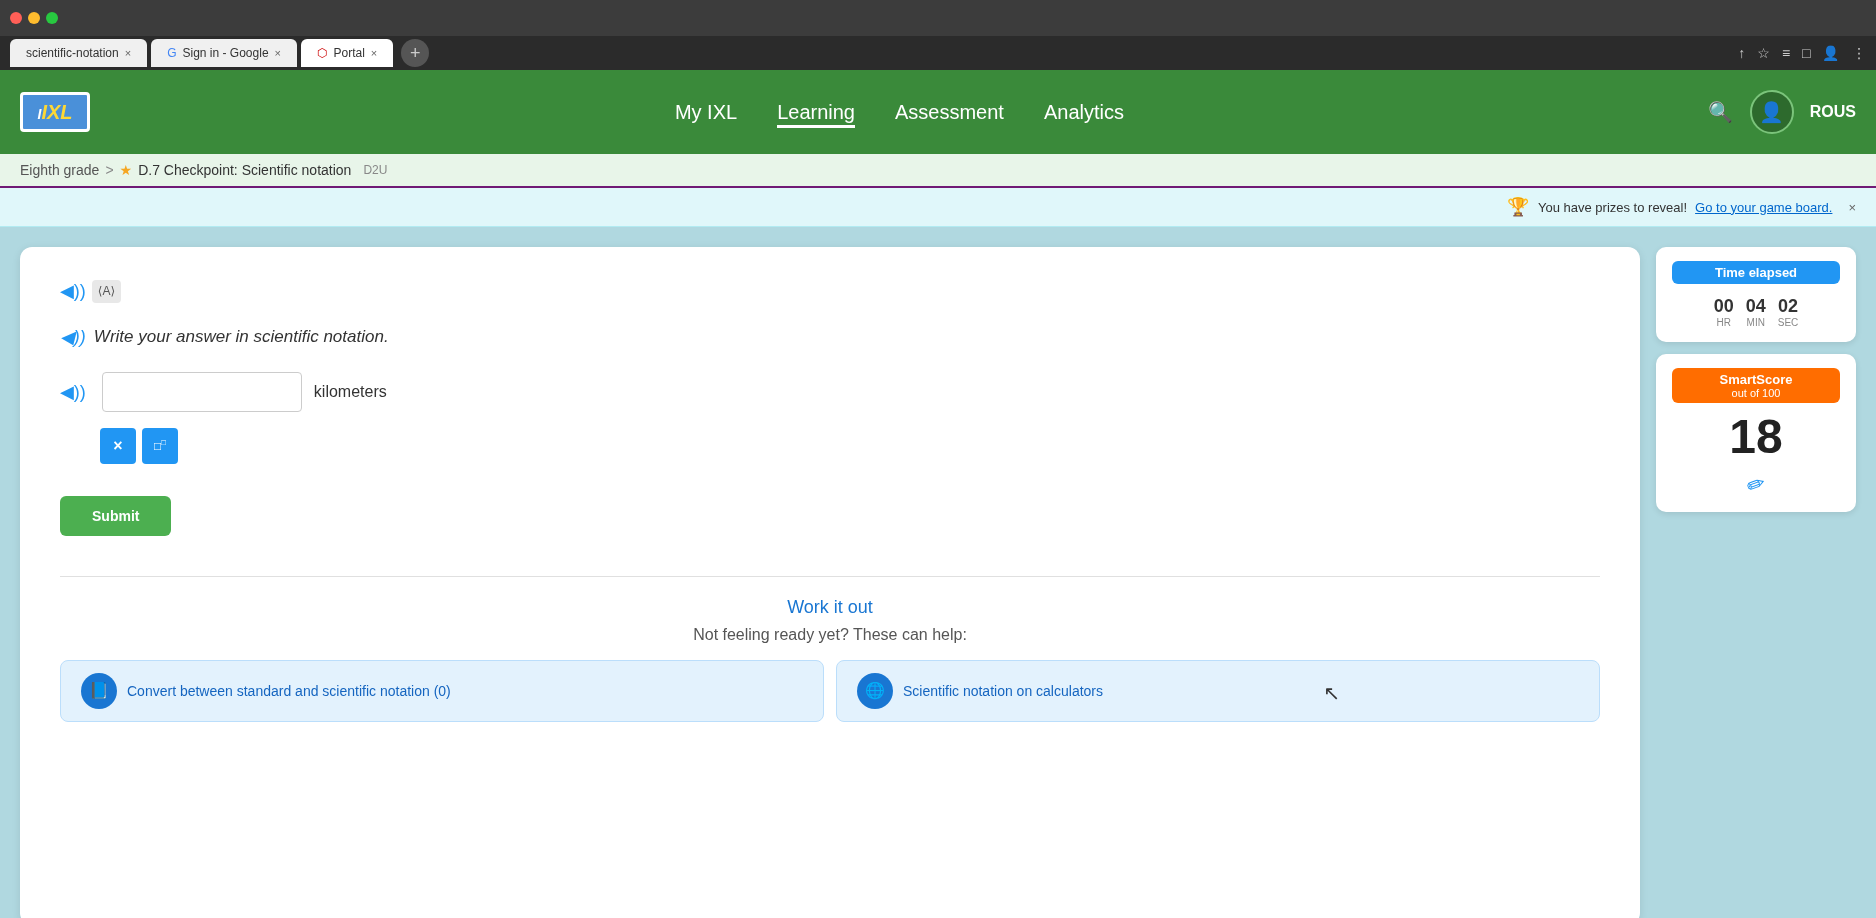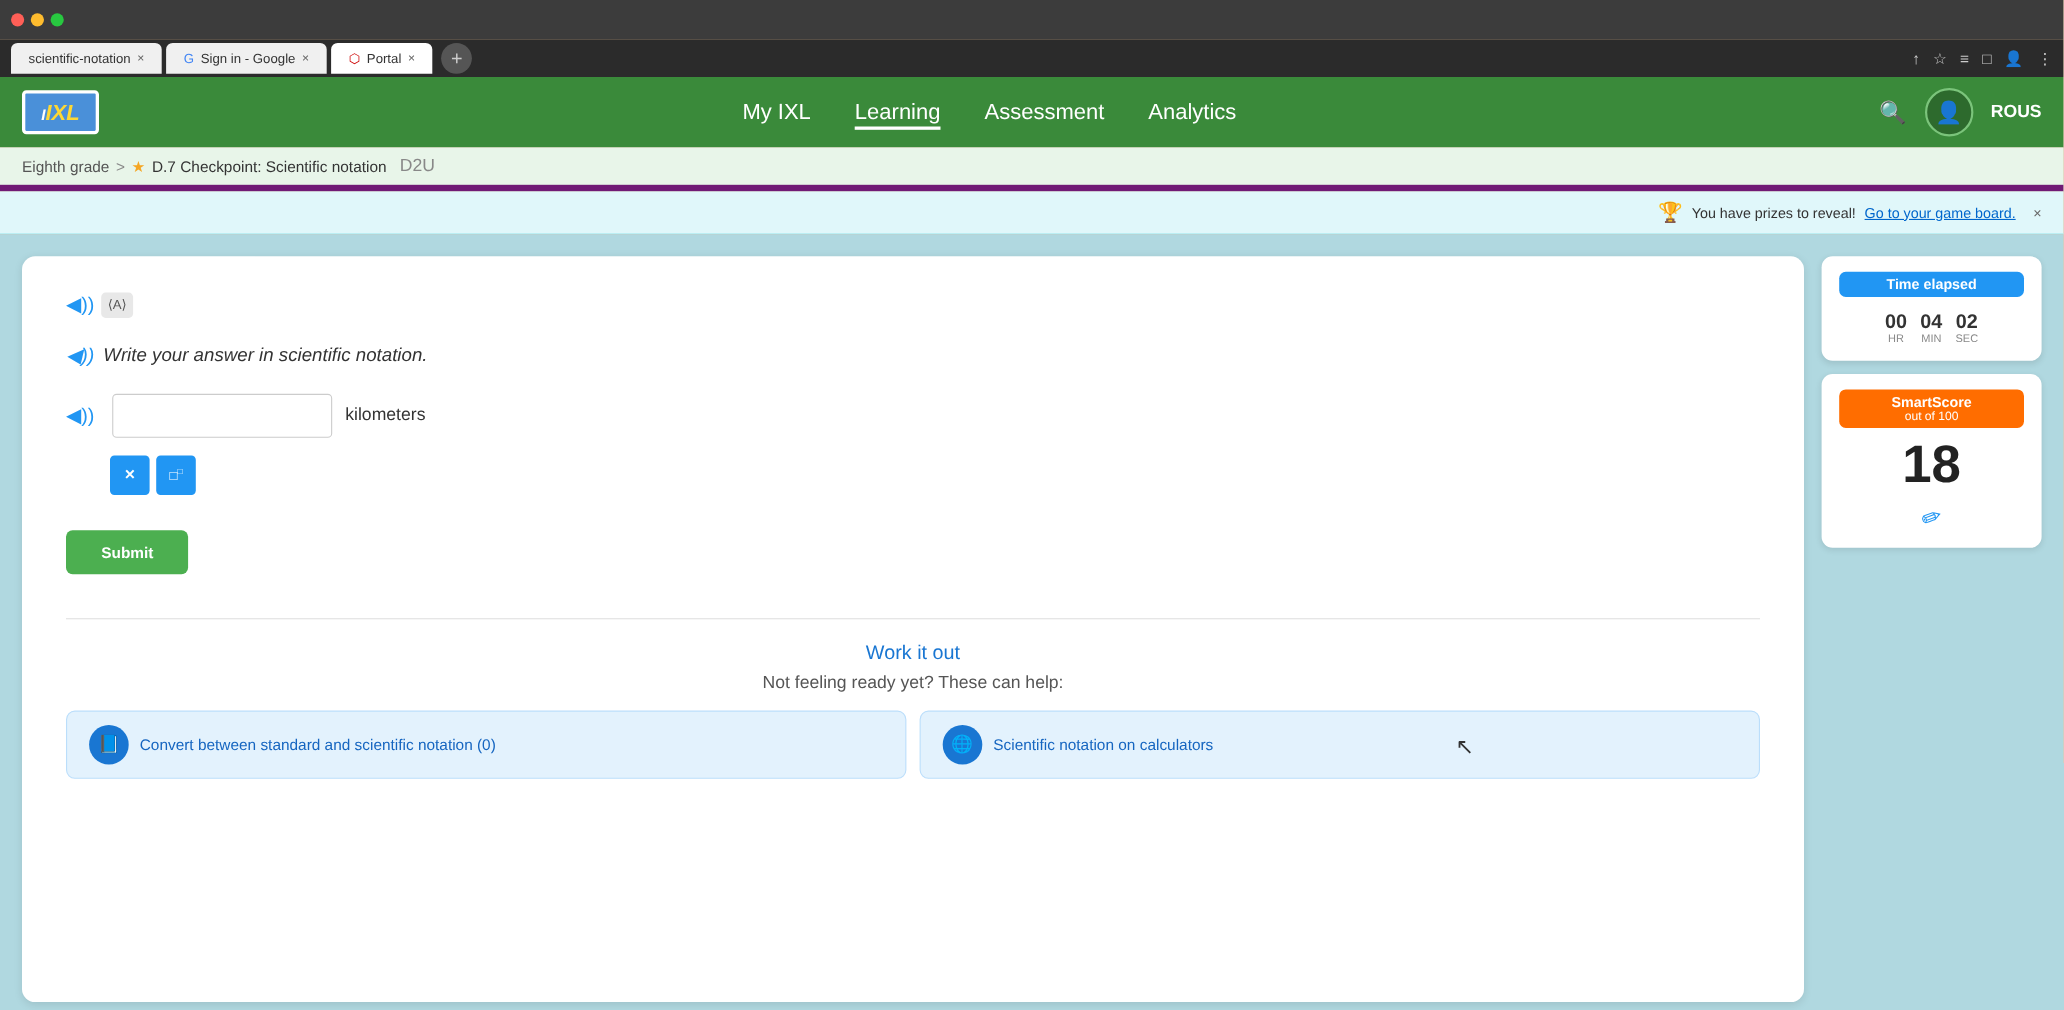--- a/index.html
+++ b/index.html
@@ -42,21 +42,21 @@
       margin-left: auto;
       display: flex;
       gap: 12px;
       align-items: center;
     }
     .browser-actions span { color: #ccc; font-size: 14px; }
 
     
     .ixl-header {
       background: #3a8a3a;
-      height: 64px;
+      height: 84px;
       display: flex;
       align-items: center;
       padding: 0 20px;
       gap: 40px;
     }
     .ixl-logo {
       background: #4a90d9;
       border: 3px solid white;
       padding: 4px 8px;
       border-radius: 4px;
@@ -118,28 +118,28 @@
       font-weight: bold;
     }
 
     
     .sub-header {
       background: #e8f5e9;
       padding: 8px 20px;
       display: flex;
       align-items: center;
       gap: 6px;
-      border-bottom: 6px solid #701a75;
+      border-bottom: 2px solid #701a75;
       font-size: 14px;
     }
     .breadcrumb-item { color: #555; }
     .breadcrumb-sep { color: #888; }
     .breadcrumb-star { color: #f5a623; }
     .breadcrumb-current { color: #333; font-weight: 500; }
-    .breadcrumb-code { color: #888; font-size: 16px; margin-left: 6px; }
+    .breadcrumb-code { color: #888; font-size: 12px; margin-left: 6px; }
 
     
     .prize-banner {
       background: #e0f7fa;
       padding: 8px 20px;
       display: flex;
       align-items: center;
       justify-content: flex-end;
       gap: 8px;
       border-bottom: 1px solid #b2ebf2;

